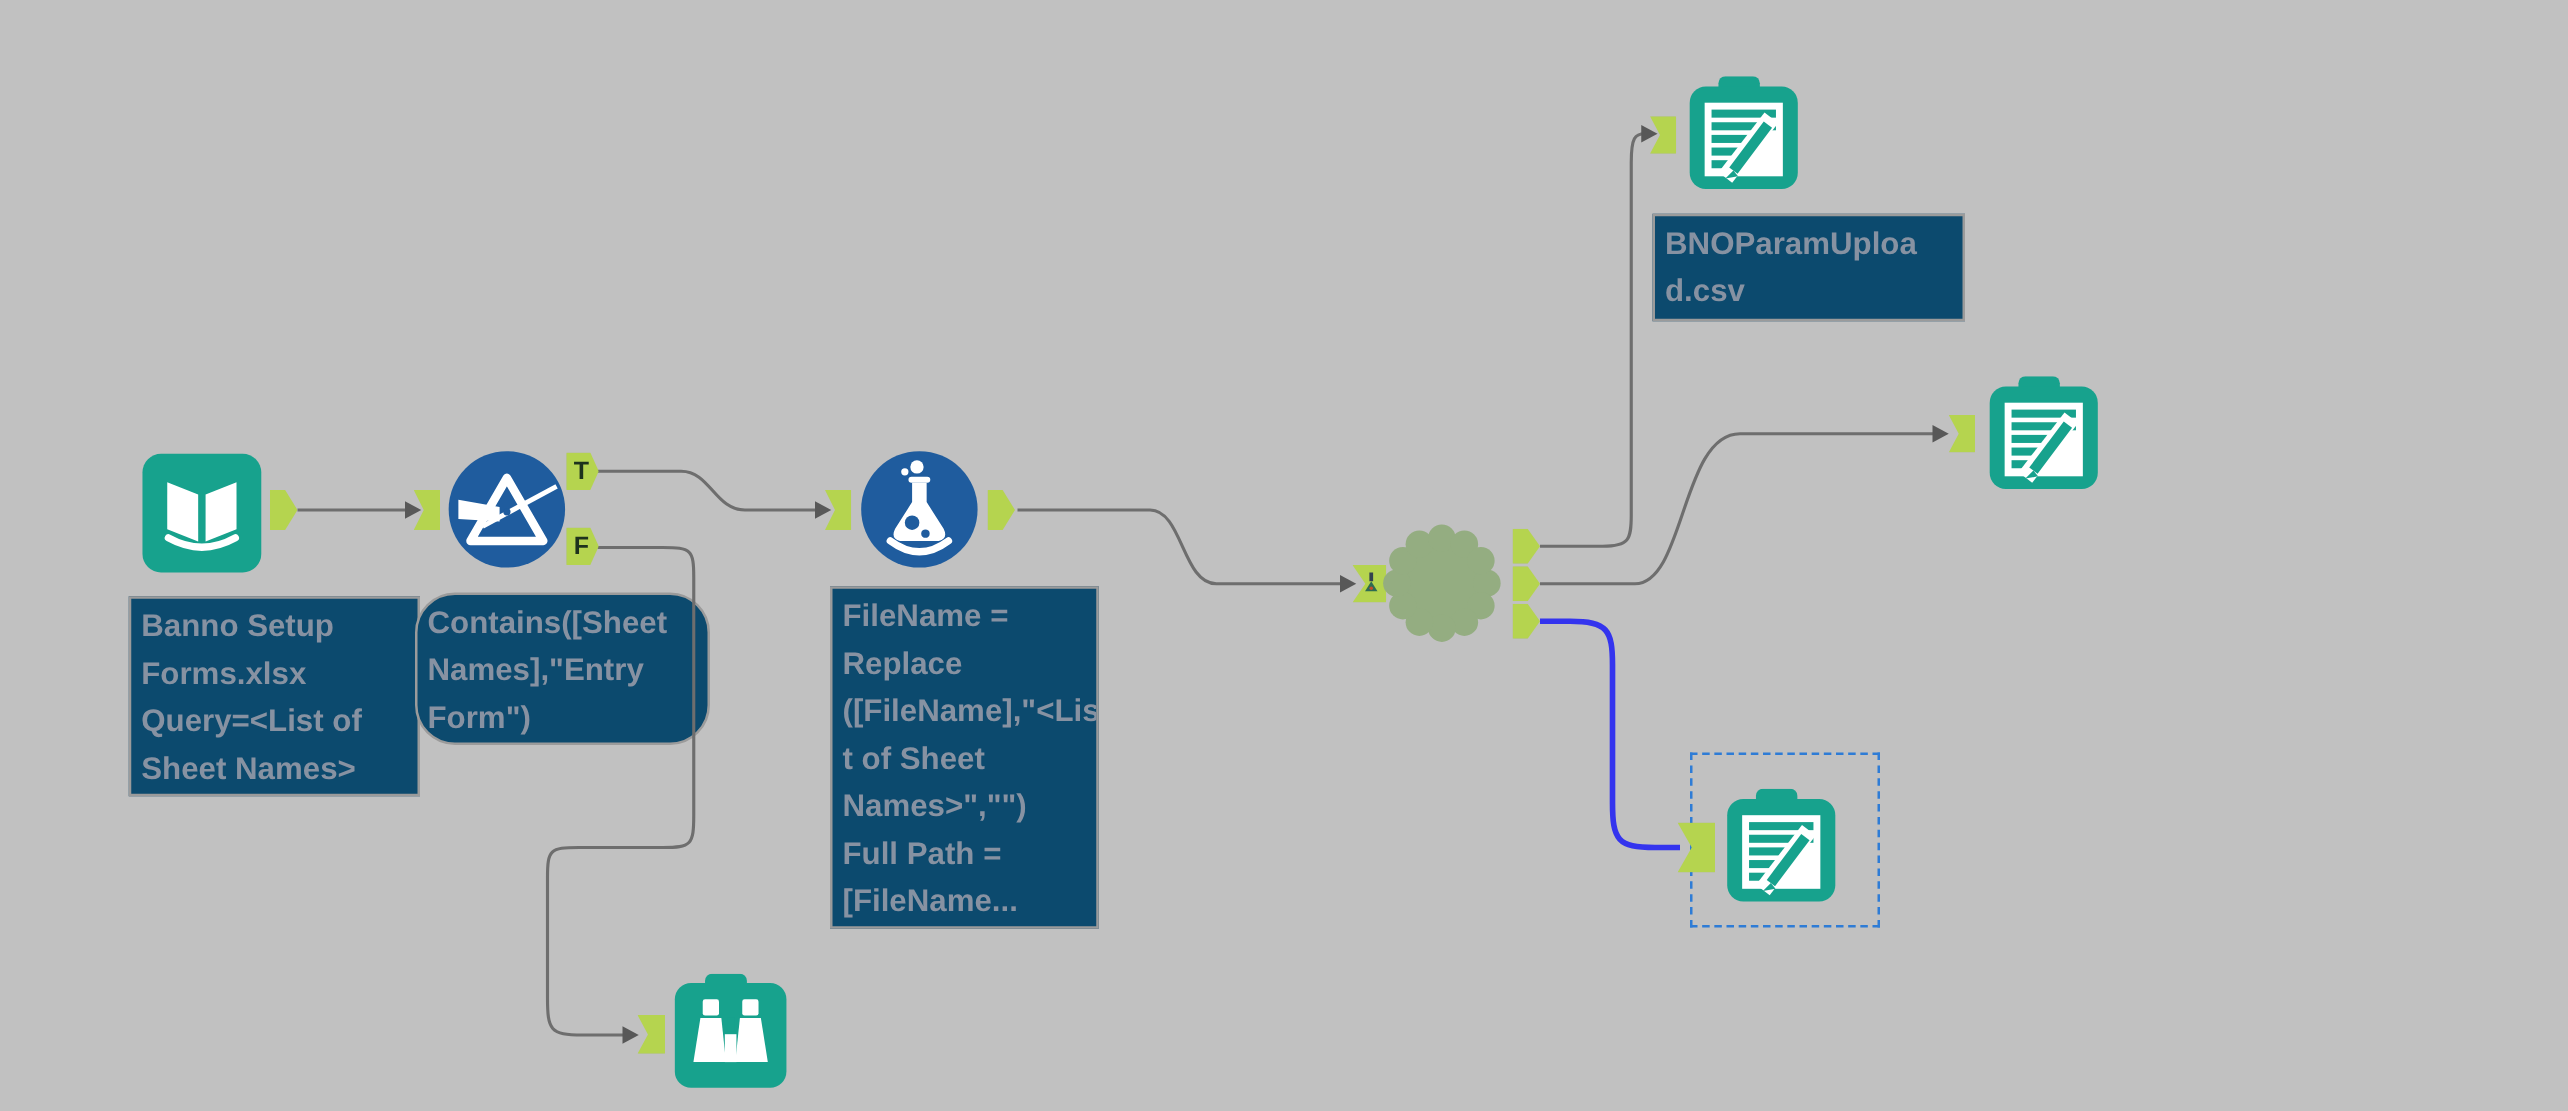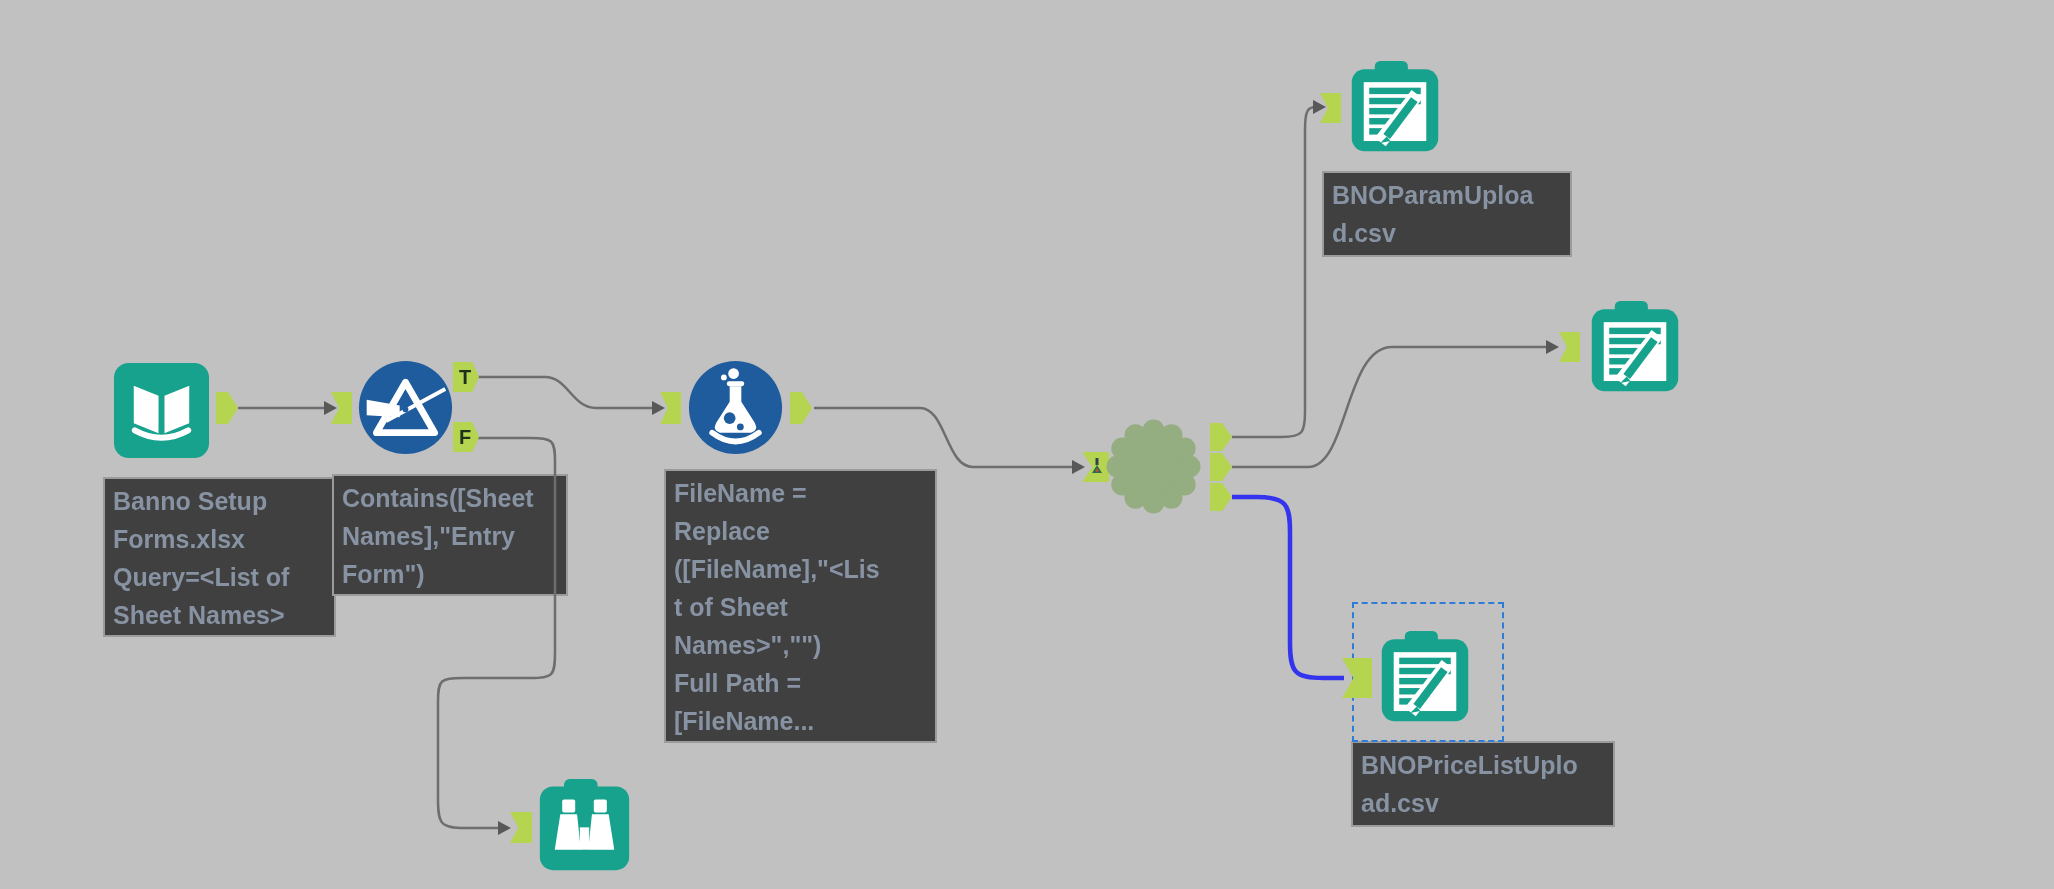--- a/index.html
+++ b/index.html
@@ -2,21 +2,21 @@
 <html><head>
 <meta charset="utf-8">
 <style>
   html,body{margin:0;padding:0;background:#c1c1c1;font-family:"Liberation Sans",sans-serif;}
   #canvas{position:relative;width:2054px;height:889px;background:#c1c1c1;overflow:hidden;}
 
   .tool{position:absolute;}
   .tool svg{display:block;width:100%;height:100%;}
 
   .annotation{
-    position:absolute;background:#404040;border:2px solid #9b9b9b;
+    position:absolute;background:#0c4a6e;border:2px solid #9b9b9b;
     color:#8792a2;font-weight:bold;font-size:25px;line-height:38px;
     padding:3px 8px;white-space:pre;overflow:hidden;box-sizing:border-box;
   }
 
   #wires{position:absolute;left:0;top:0;width:2054px;height:889px;pointer-events:none;}
   #wires path{pointer-events:stroke;}
 
   .anchor{position:absolute;background:#b5d44f;filter:drop-shadow(0 0 1px #87a33a);}
   .anchor-out{clip-path:polygon(0 0,55% 0,100% 50%,55% 100%,0 100%);}
   .anchor-in{clip-path:polygon(0 0,100% 0,100% 100%,0 100%,38% 50%);}
@@ -34,38 +34,36 @@
 </head>
 <body>
 
 <div id="canvas">
 
   <div class="annotation" style="left:91px;top:477px;width:233px;height:160px;margin-left:12px;">Banno Setup
 Forms.xlsx
 Query=&lt;List of
 Sheet Names&gt;</div>
 
-  <div class="annotation" style="left:332px;top:474px;width:236px;height:122px;">Contains([Sheet
+  <div class="annotation" style="left:332px;top:474px;width:236px;height:122px;border-radius:32px;">Contains([Sheet
 Names],"Entry
 Form")</div>
 
-  <div class="annotation" style="left:664px;top:469px;width:273px;height:274px;">FileName =
+  <div class="annotation" style="left:664px;top:469px;width:215px;height:274px;">FileName =
 Replace
 ([FileName],"&lt;Lis
 t of Sheet
 Names&gt;","")
 Full Path =
 [FileName...</div>
 
   <div class="annotation" style="left:1322px;top:171px;width:250px;height:86px;">BNOParamUploa
 d.csv</div>
 
 
-  <div class="annotation" style="left:1351px;top:741px;width:264px;height:86px;">BNOPriceListUplo
-ad.csv</div>
 
   <svg id="wires">
     <path d="M 238 408 L 326 408" stroke="#6e6e6e" stroke-width="2.5" fill="none"></path>
     <polygon points="324,401 337,408 324,415" fill="#585858"></polygon>
 
     <path d="M 478 377 L 545 377 C 568 377 572 408 596 408 L 654 408" stroke="#6e6e6e" stroke-width="2.5" fill="none"></path>
     <polygon points="652,401 665,408 652,415" fill="#585858"></polygon>
 
     <path d="M 478 438 L 530 438 C 553 438 555 440 555 462 L 555 652 C 555 676 553 678 530 678 L 463 678 C 440 678 438 680 438 702 L 438 798 C 438 824 440 828 466 828 L 500 828" stroke="#6e6e6e" stroke-width="2.5" fill="none"></path>
     <polygon points="498,821 511,828 498,835" fill="#585858"></polygon>

